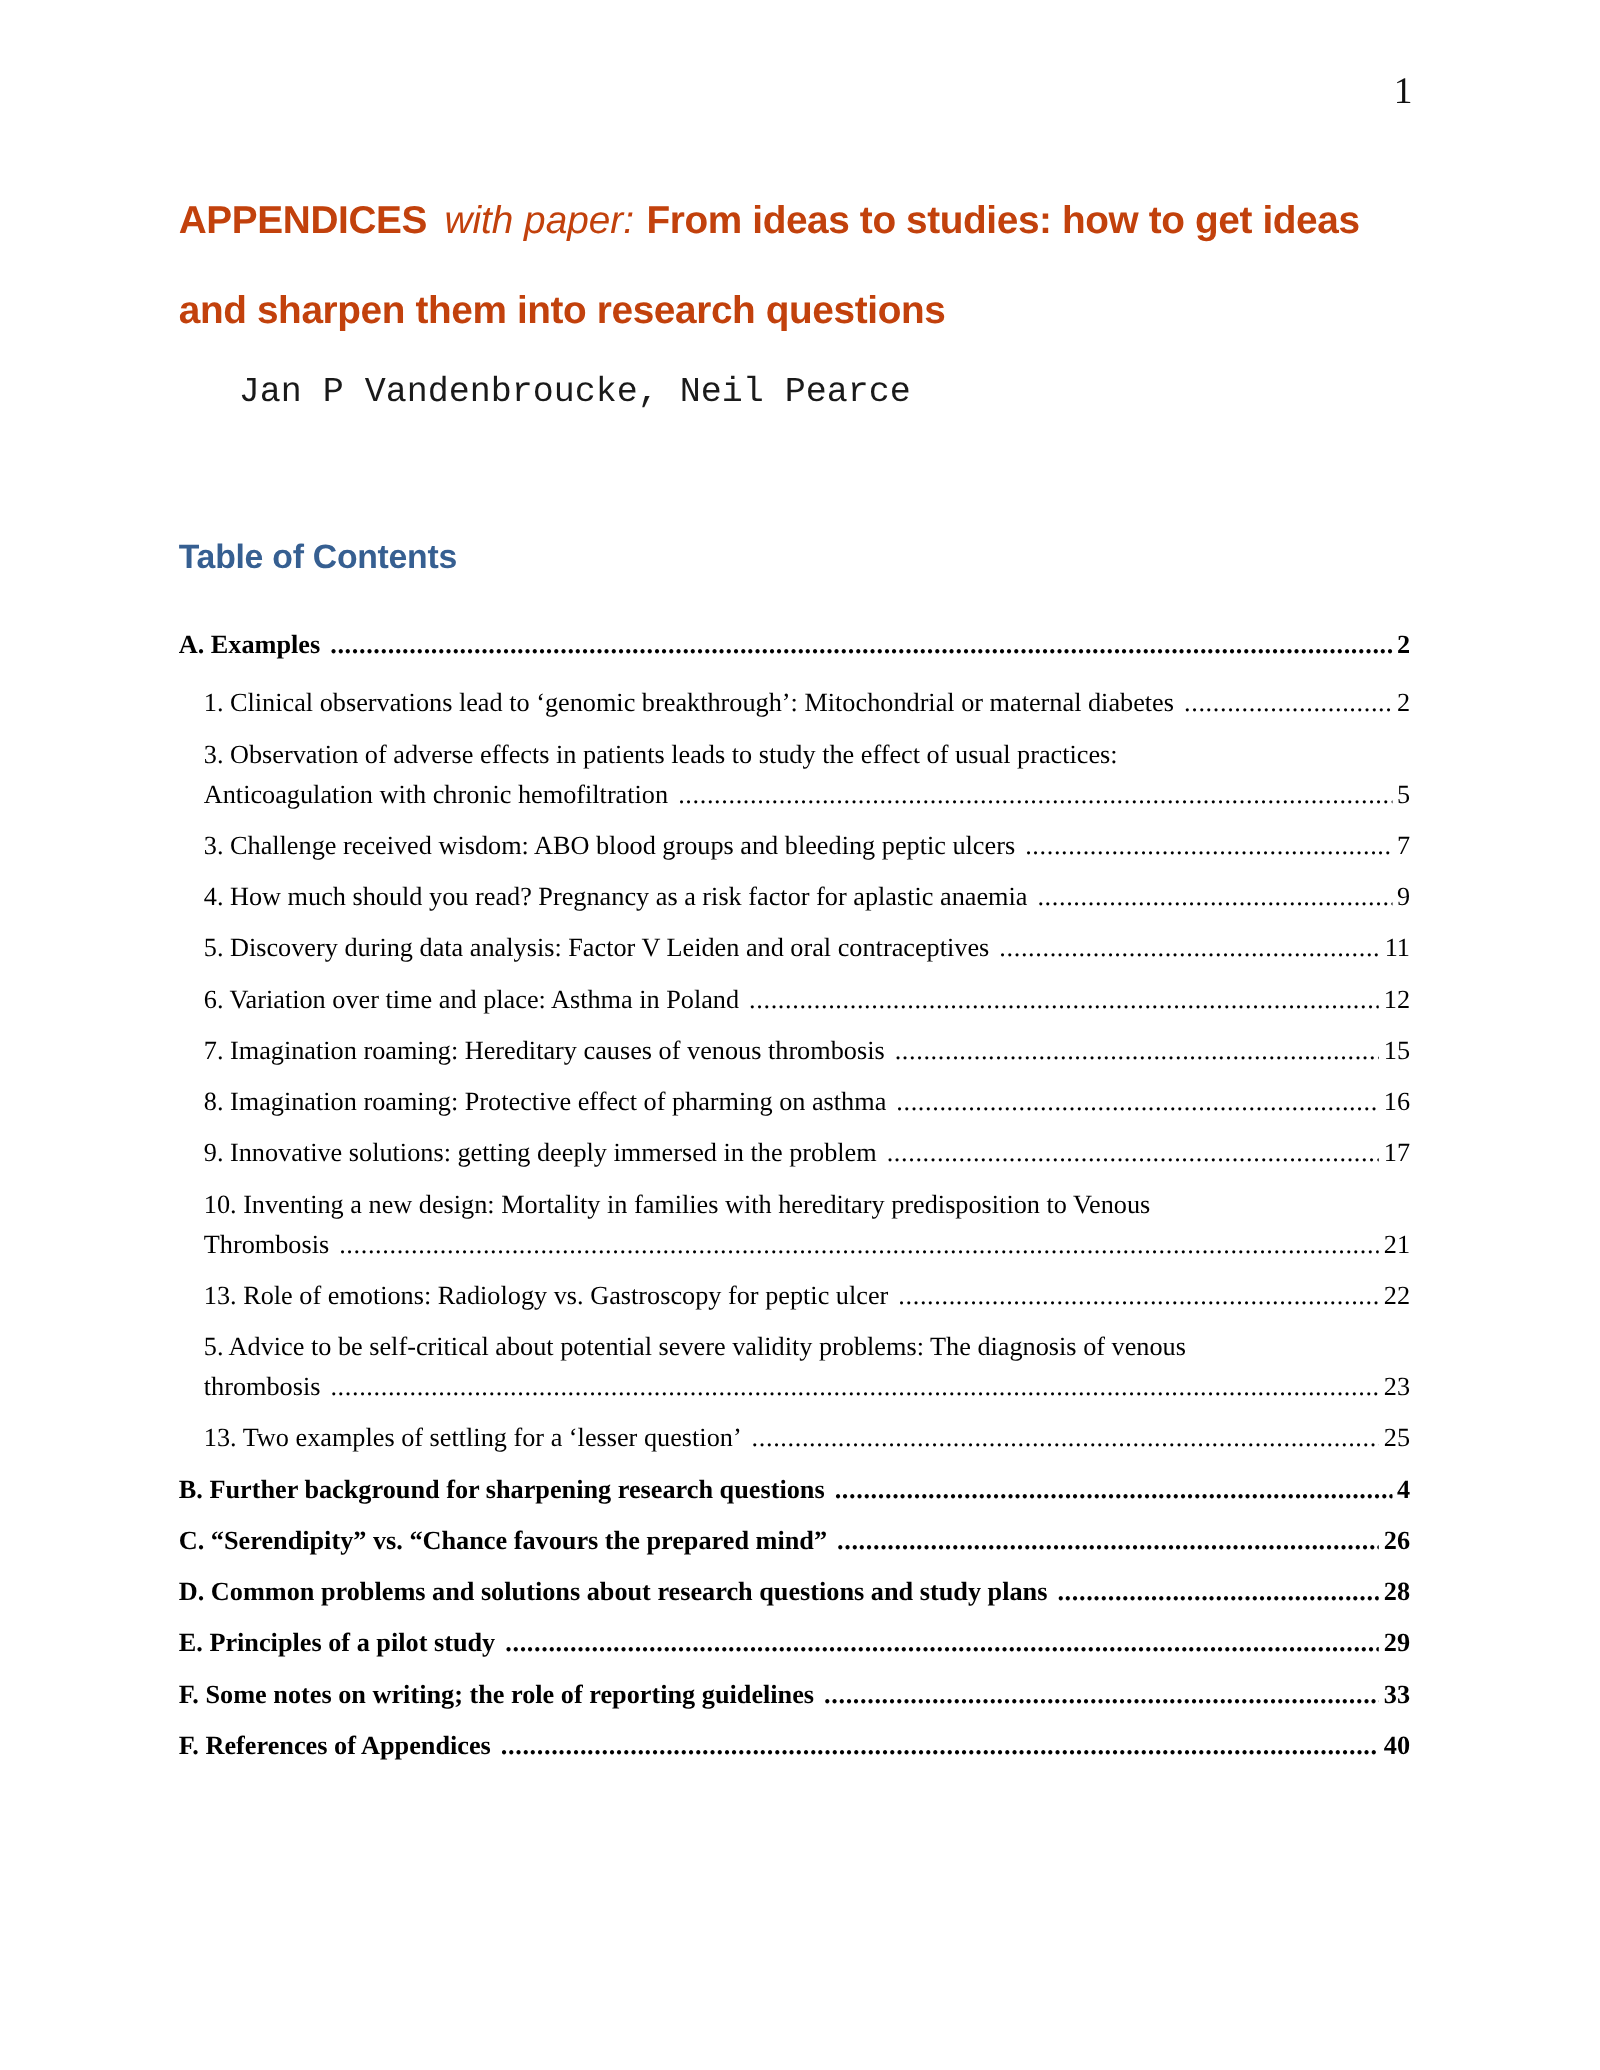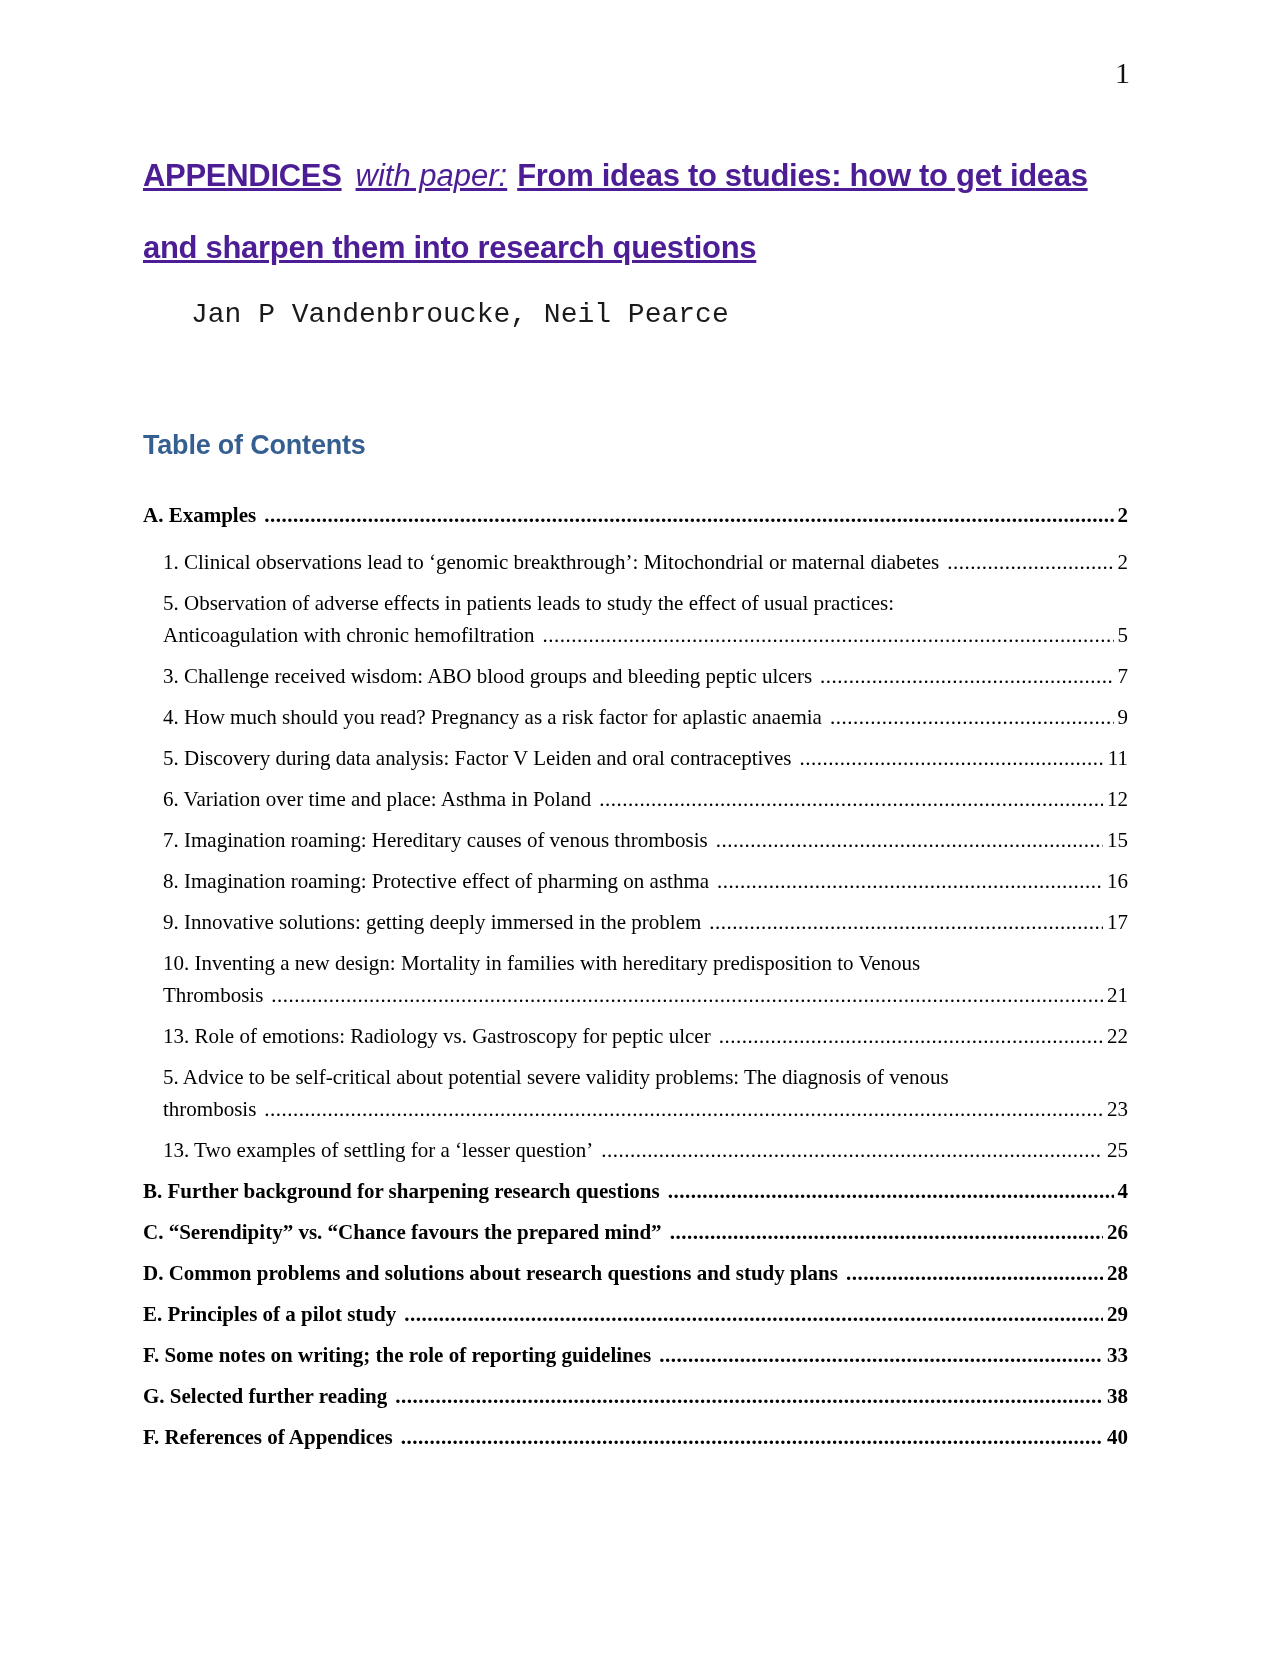--- a/index.html
+++ b/index.html
@@ -17,22 +17,21 @@
     font-family: "Liberation Serif", serif;
     font-size: 30px; line-height: 34px; color: #111111;
   }
   .doc-title {
     margin: 0;
     font-family: "Liberation Sans", sans-serif;
     font-weight: 700;
     font-size: 31px;
     line-height: 72px;
     letter-spacing: -0.3px;
-    color: #4c1d95;
-    text-decoration: underline;
+    color: #c2410c;
   }
   .t-bold { font-weight: 700; }
   .t-italic {
     font-style: italic; font-weight: 400;
     letter-spacing: 0;
     margin: 0 10px 0 14px;
   }
   .authors {
     margin-top: 14px;
     font-family: Liberation Mono, monospace;
@@ -92,21 +91,21 @@
         </div>
       </div>
       <div class="toc-entry sub">
         <div class="toc-row">
           <span class="toc-text">1. Clinical observations lead to ‘genomic breakthrough’: Mitochondrial or maternal diabetes</span>
           <span class="dots"></span>
           <span class="pg">2</span>
         </div>
       </div>
       <div class="toc-entry sub">
-        <div class="toc-line">5. Observation of adverse effects in patients leads to study the effect of usual practices:</div>
+        <div class="toc-line">3. Observation of adverse effects in patients leads to study the effect of usual practices:</div>
         <div class="toc-row">
           <span class="toc-text">Anticoagulation with chronic hemofiltration</span>
           <span class="dots"></span>
           <span class="pg">5</span>
         </div>
       </div>
       <div class="toc-entry sub">
         <div class="toc-row">
           <span class="toc-text">3. Challenge received wisdom: ABO blood groups and bleeding peptic ulcers</span>
           <span class="dots"></span>
@@ -211,27 +210,20 @@
           <span class="toc-text">E. Principles of a pilot study</span>
           <span class="dots"></span>
           <span class="pg">29</span>
         </div>
       </div>
       <div class="toc-entry bold">
         <div class="toc-row">
           <span class="toc-text">F. Some notes on writing; the role of reporting guidelines</span>
           <span class="dots"></span>
           <span class="pg">33</span>
-        </div>
-      </div>
-      <div class="toc-entry bold">
-        <div class="toc-row">
-          <span class="toc-text">G. Selected further reading</span>
-          <span class="dots"></span>
-          <span class="pg">38</span>
         </div>
       </div>
       <div class="toc-entry bold">
         <div class="toc-row">
           <span class="toc-text">F. References of Appendices</span>
           <span class="dots"></span>
           <span class="pg">40</span>
         </div>
       </div>
     </div>

